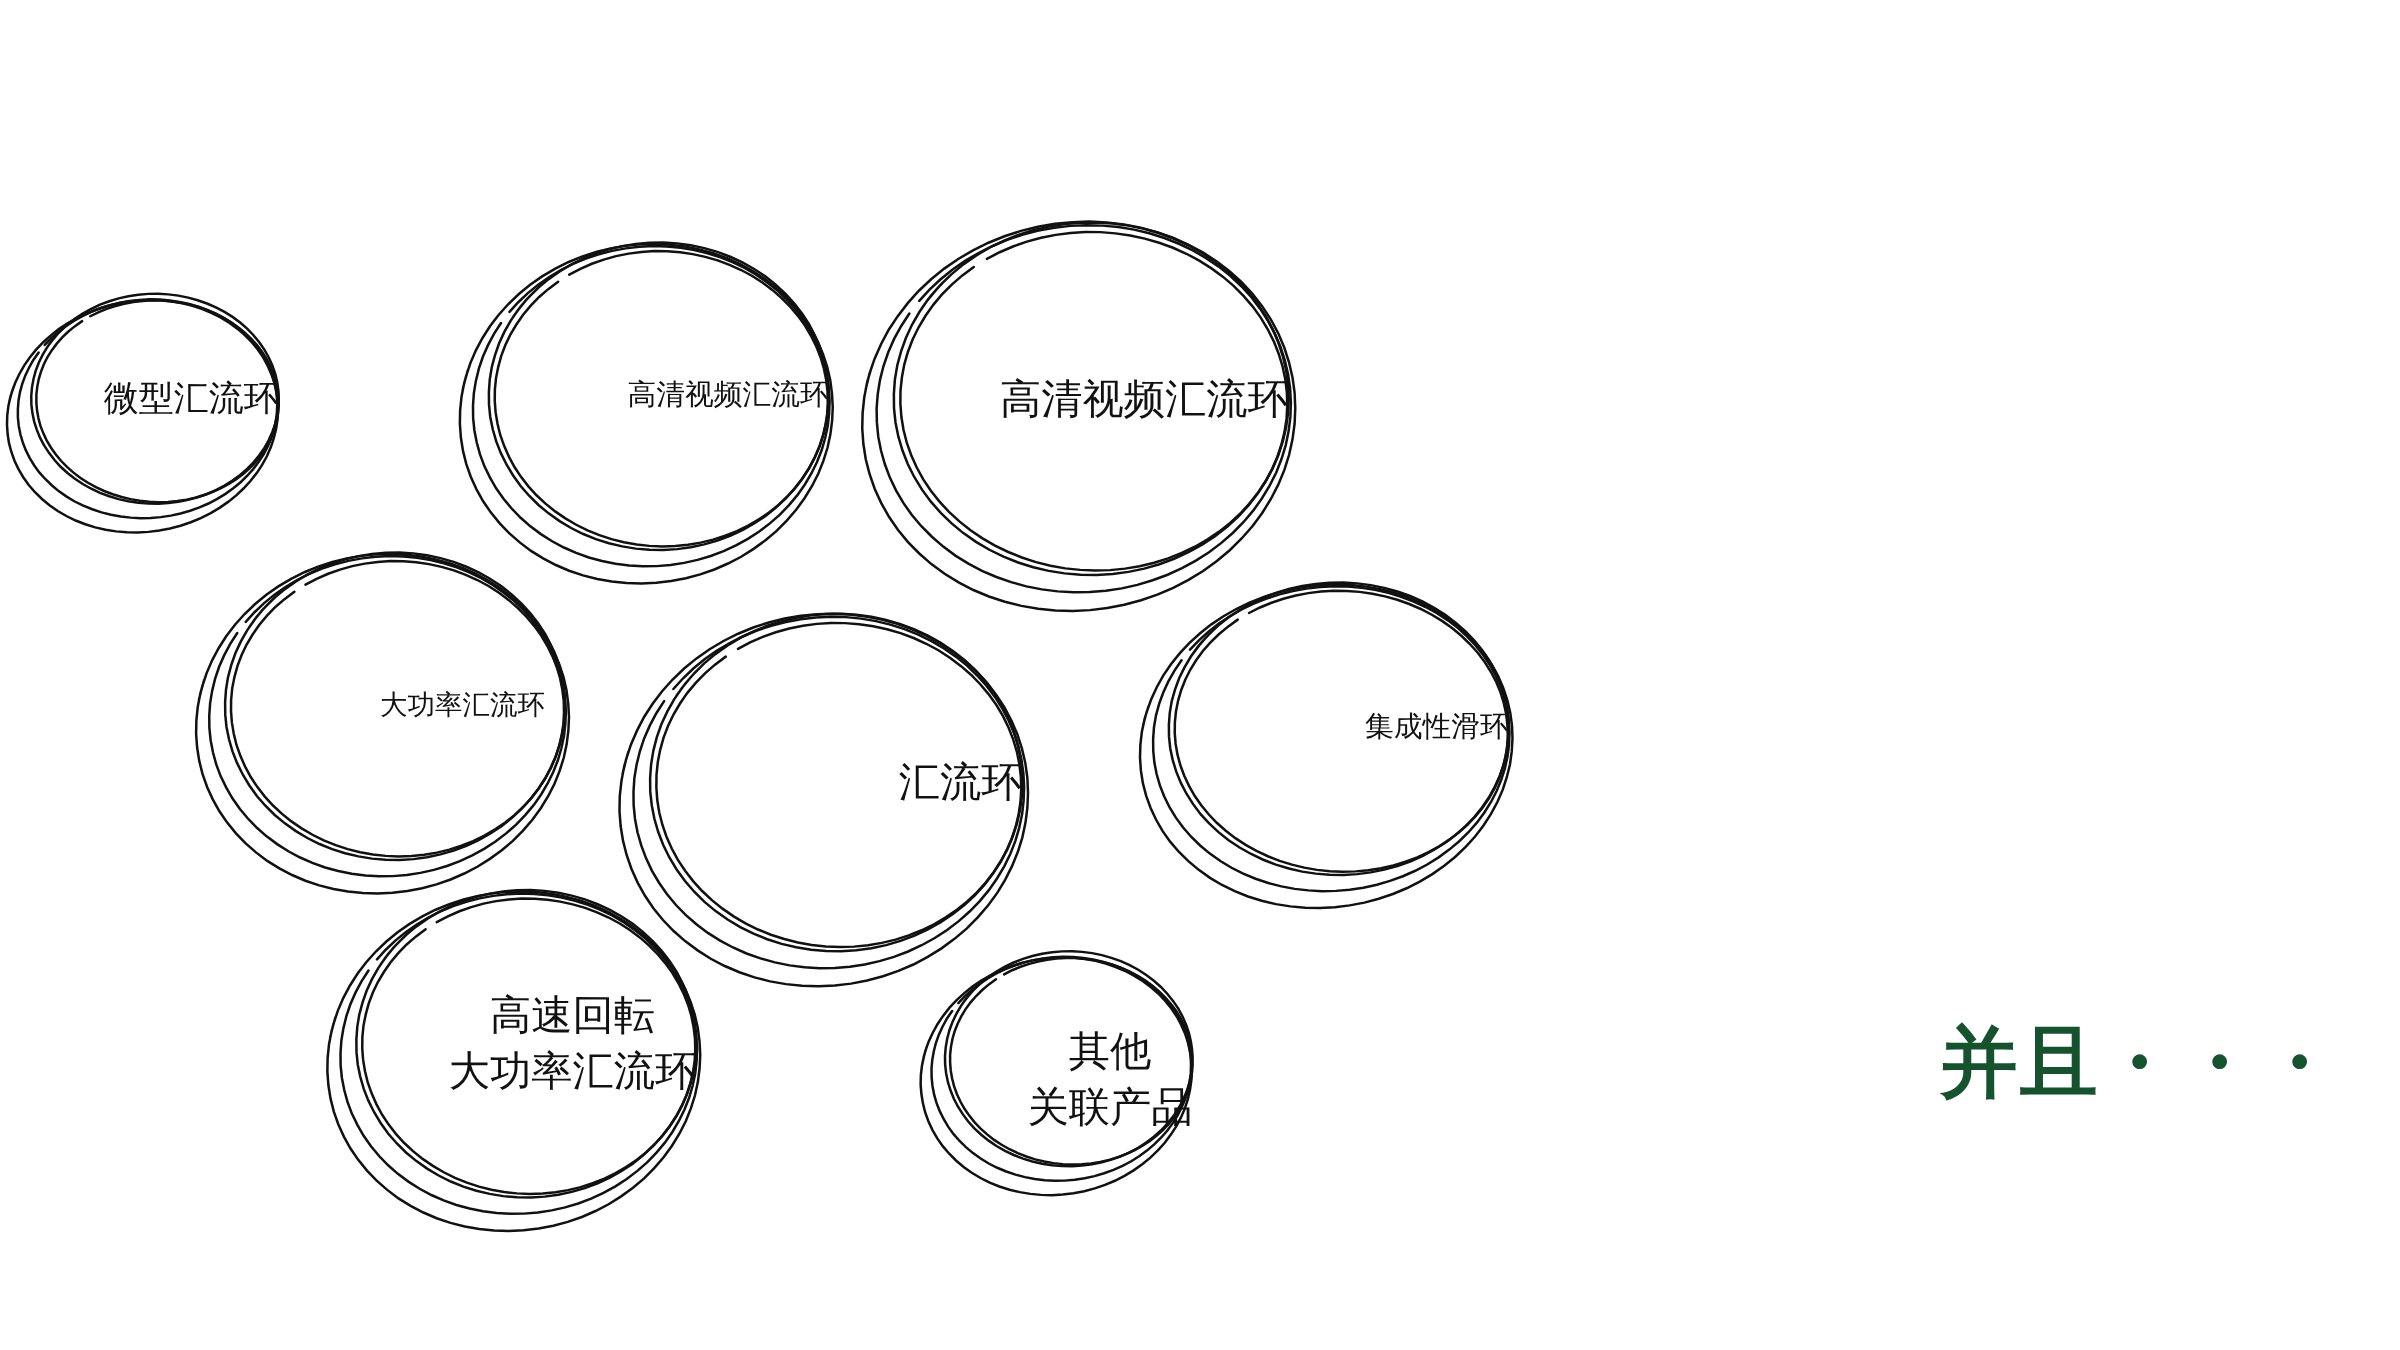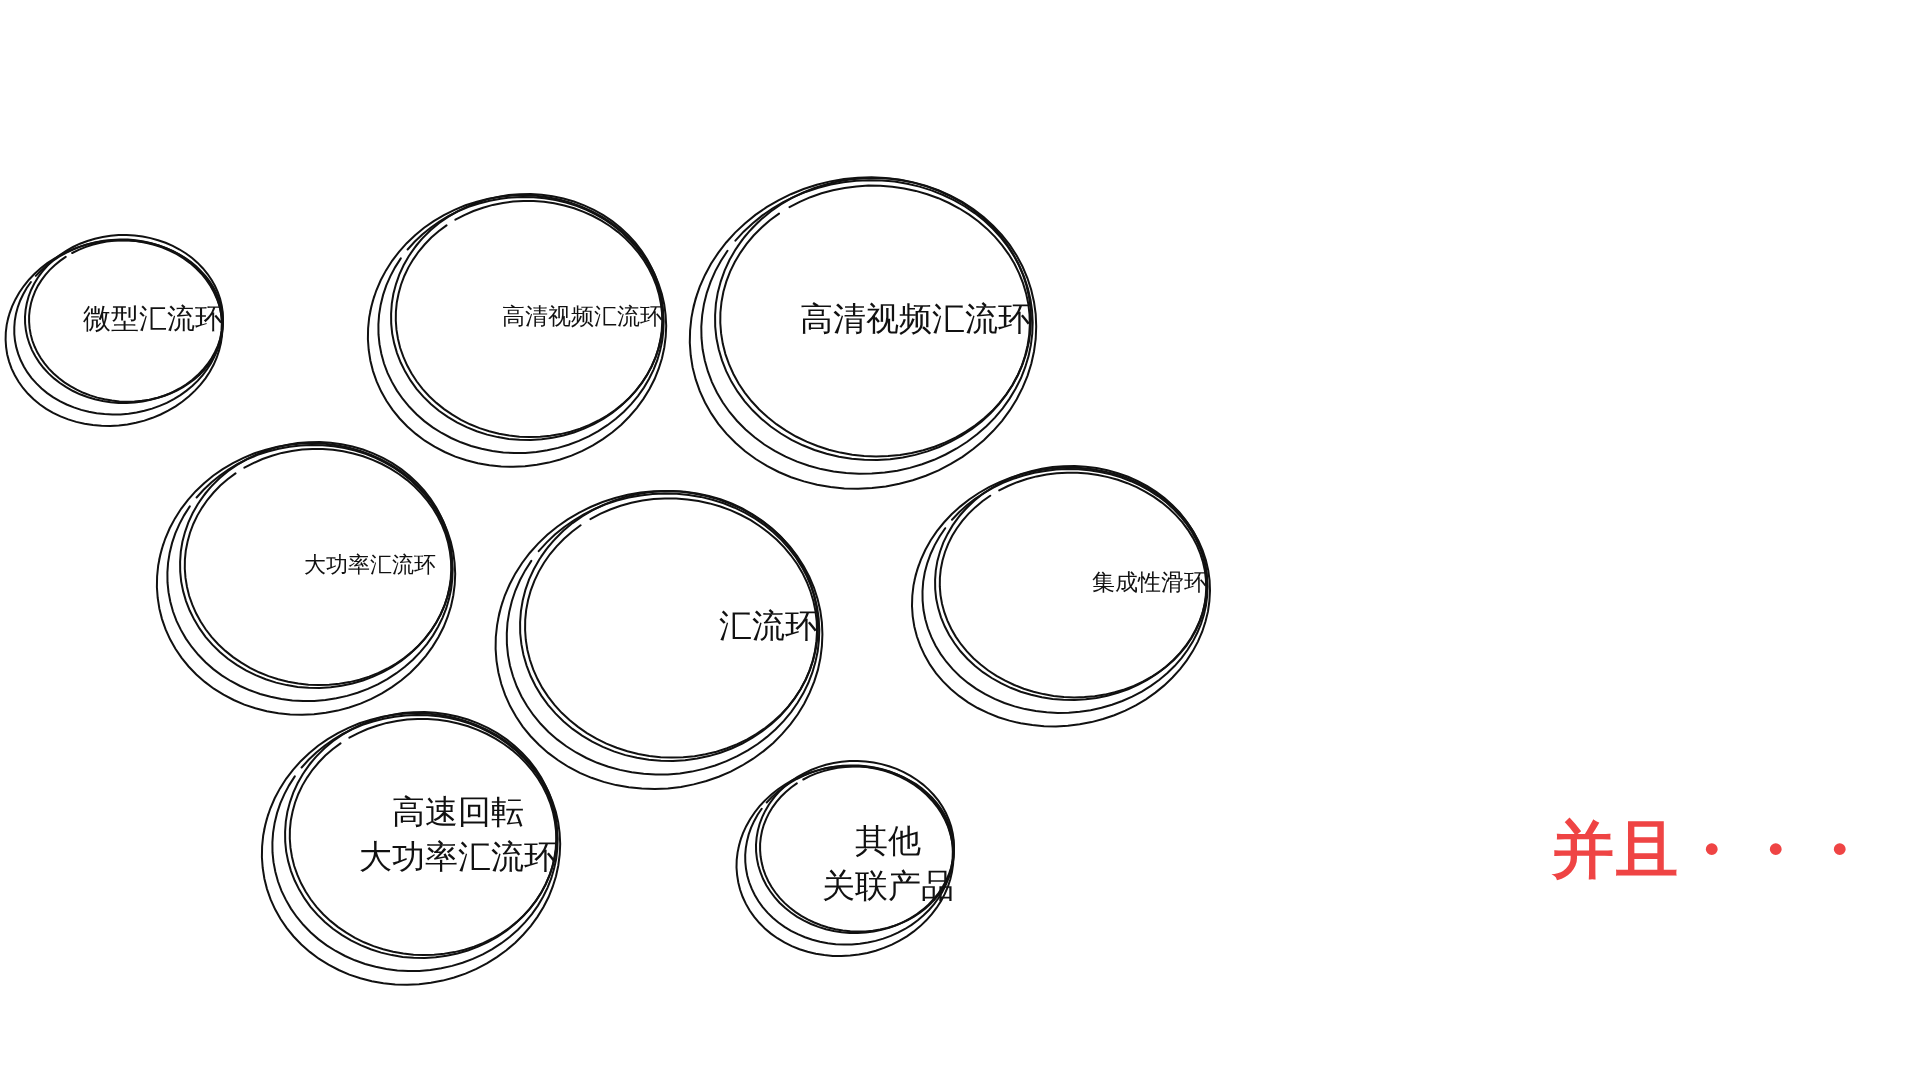--- a/index.html
+++ b/index.html
@@ -2,21 +2,21 @@
 <html><head>
 <meta charset="utf-8">
 <style>
   html, body { margin:0; padding:0; background:#ffffff; }
   body { width:1920px; height:1080px; position:relative; overflow:hidden;
          font-family:"DejaVu Sans","Liberation Sans",sans-serif; color:#111; }
   #sketch { position:absolute; left:0; top:0; width:1920px; height:1080px; }
   .bubble { position:absolute; display:flex; align-items:center; justify-content:flex-end;
             text-align:center; line-height:1.35; color:#111; }
   .bubble span { display:block; white-space:nowrap; }
-  .tail { position:absolute; font-weight:bold; font-size:62px; color:#ef4444; white-space:nowrap;
+  .tail { position:absolute; font-weight:bold; font-size:62px; color:#14532d; white-space:nowrap;
           letter-spacing:2px; }
 </style>
 </head>
 <body>
 
 <svg id="sketch" xmlns="http://www.w3.org/2000/svg" width="1920" height="1080">
     <g>
       <path d="M39.2 275.7 L43.6 270.0 L48.5 264.6 L54.0 259.6 L59.9 255.0 L66.2 250.8 L73.0 247.0 L80.0 243.7 L87.4 241.0 L94.9 238.7 L102.7 237.0 L110.6 235.8 L118.6 235.1 L126.7 235.0 L134.7 235.5 L142.7 236.5 L150.5 238.1 L158.1 240.2 L165.6 242.8 L172.7 245.9 L179.6 249.5 L186.0 253.5 L192.1 258.0 L197.7 262.9 L202.8 268.2 L207.4 273.8 L211.5 279.7 L214.9 285.8 L217.8 292.2 L220.1 298.7 L221.7 305.4 L222.7 312.2 L223.0 319.0 L222.7 325.8 L221.7 332.6 L220.1 339.3 L217.8 345.8 L214.9 352.2 L211.5 358.3 L207.4 364.2 L202.8 369.8 L197.7 375.1 L192.1 380.0 L186.0 384.5 L179.6 388.5 L172.7 392.1 L165.6 395.2 L158.1 397.8 L150.5 399.9 L142.7 401.5 L134.7 402.5 L126.7 403.0 L118.6 402.9 L110.6 402.2 L102.7 401.0 L94.9 399.3 L87.4 397.0 L80.0 394.3 L73.0 391.0 L66.2 387.2 L59.9 383.0 L54.0 378.4 L48.5 373.4 L43.6 368.0 L39.2 362.3 L35.3 356.3 L32.0 350.1 L29.4 343.7 L27.3 337.1 L25.9 330.3 L25.1 323.5 L25.0 316.7 L25.6 309.9 L26.8 303.2 L28.6 296.5 L31.1 290.0 L34.2 283.7 L37.8 277.7 L42.1 271.9 L46.8 266.4 L52.1 261.2 " fill="none" stroke="#111111" stroke-width="2" stroke-linecap="round"></path>
       <path d="M35.8 275.9 L41.0 270.6 L46.6 265.6 L52.7 260.9 L59.1 256.7 L65.9 252.9 L73.0 249.5 L80.4 246.6 L88.0 244.1 L95.8 242.2 L103.7 240.8 L111.7 239.9 L119.7 239.5 L127.8 239.6 L135.7 240.3 L143.6 241.5 L151.3 243.2 L158.8 245.4 L166.1 248.1 L173.1 251.2 L179.7 254.8 L186.0 258.9 L191.9 263.4 L197.3 268.2 L202.2 273.4 L206.7 278.9 L210.6 284.7 L213.9 290.8 L216.7 297.1 L218.9 303.5 L220.5 310.1 L221.5 316.8 L221.8 323.6 L221.5 330.4 L220.6 337.1 L219.1 343.8 L217.0 350.4 L214.3 356.9 L211.0 363.2 L207.1 369.3 L202.7 375.1 L197.8 380.6 L192.5 385.8 L186.6 390.6 L180.4 395.1 L173.8 399.1 L166.8 402.8 L159.6 405.9 L152.1 408.6 L144.4 410.8 L136.6 412.5 L128.6 413.7 L120.6 414.4 L112.5 414.5 L104.5 414.1 L96.6 413.2 L88.8 411.8 L81.2 409.9 L73.8 407.4 L66.6 404.5 L59.8 401.2 L53.3 397.3 L47.2 393.1 L41.6 388.4 L36.4 383.4 L31.6 378.1 L27.4 372.4 L23.8 366.5 L20.7 360.3 L18.2 353.9 L16.3 347.4 L15.0 340.8 L14.3 334.0 L14.3 327.3 L14.8 320.5 L16.0 313.7 L17.8 307.1 L20.2 300.5 L23.2 294.2 L26.7 288.0 L30.9 282.0 " fill="none" stroke="#111111" stroke-width="2" stroke-linecap="round"></path>
       <path d="M7.5 320.9 L9.5 313.6 L12.1 306.4 L15.4 299.4 L19.3 292.5 L23.8 286.0 L28.9 279.7 L34.6 273.8 L40.7 268.3 L47.3 263.1 L54.4 258.5 L61.8 254.3 L69.6 250.6 L77.6 247.4 L85.9 244.8 L94.3 242.7 L102.9 241.2 L111.6 240.3 L120.2 240.0 L128.9 240.3 L137.4 241.2 L145.8 242.7 L154.0 244.7 L161.9 247.3 L169.5 250.5 L176.8 254.2 L183.6 258.4 L190.1 263.1 L196.0 268.2 L201.4 273.7 L206.2 279.6 L210.5 285.9 L214.1 292.5 L217.1 299.3 L219.5 306.3 L221.1 313.5 L222.1 320.8 L222.4 328.2 L222.0 335.7 L220.9 343.1 L219.1 350.4 L216.7 357.7 L213.6 364.8 L209.8 371.7 L205.5 378.3 L200.5 384.6 L195.0 390.6 L189.0 396.3 L182.5 401.5 L175.6 406.3 L168.2 410.7 L160.6 414.5 L152.6 417.8 L144.4 420.6 L136.0 422.8 L127.4 424.4 L118.8 425.5 L110.1 426.0 L101.5 425.8 L92.9 425.1 L84.5 423.8 L76.2 421.9 L68.2 419.4 L60.5 416.4 L53.1 412.8 L46.2 408.8 L39.6 404.2 L33.6 399.2 L28.0 393.8 L23.0 388.0 L18.6 381.8 L14.8 375.3 L11.6 368.6 L9.1 361.6 L7.2 354.5 L6.1 347.2 L5.6 339.8 L5.8 332.3 L6.7 324.9 L8.3 317.5 L10.6 310.3 " fill="none" stroke="#111111" stroke-width="2" stroke-linecap="round"></path>

